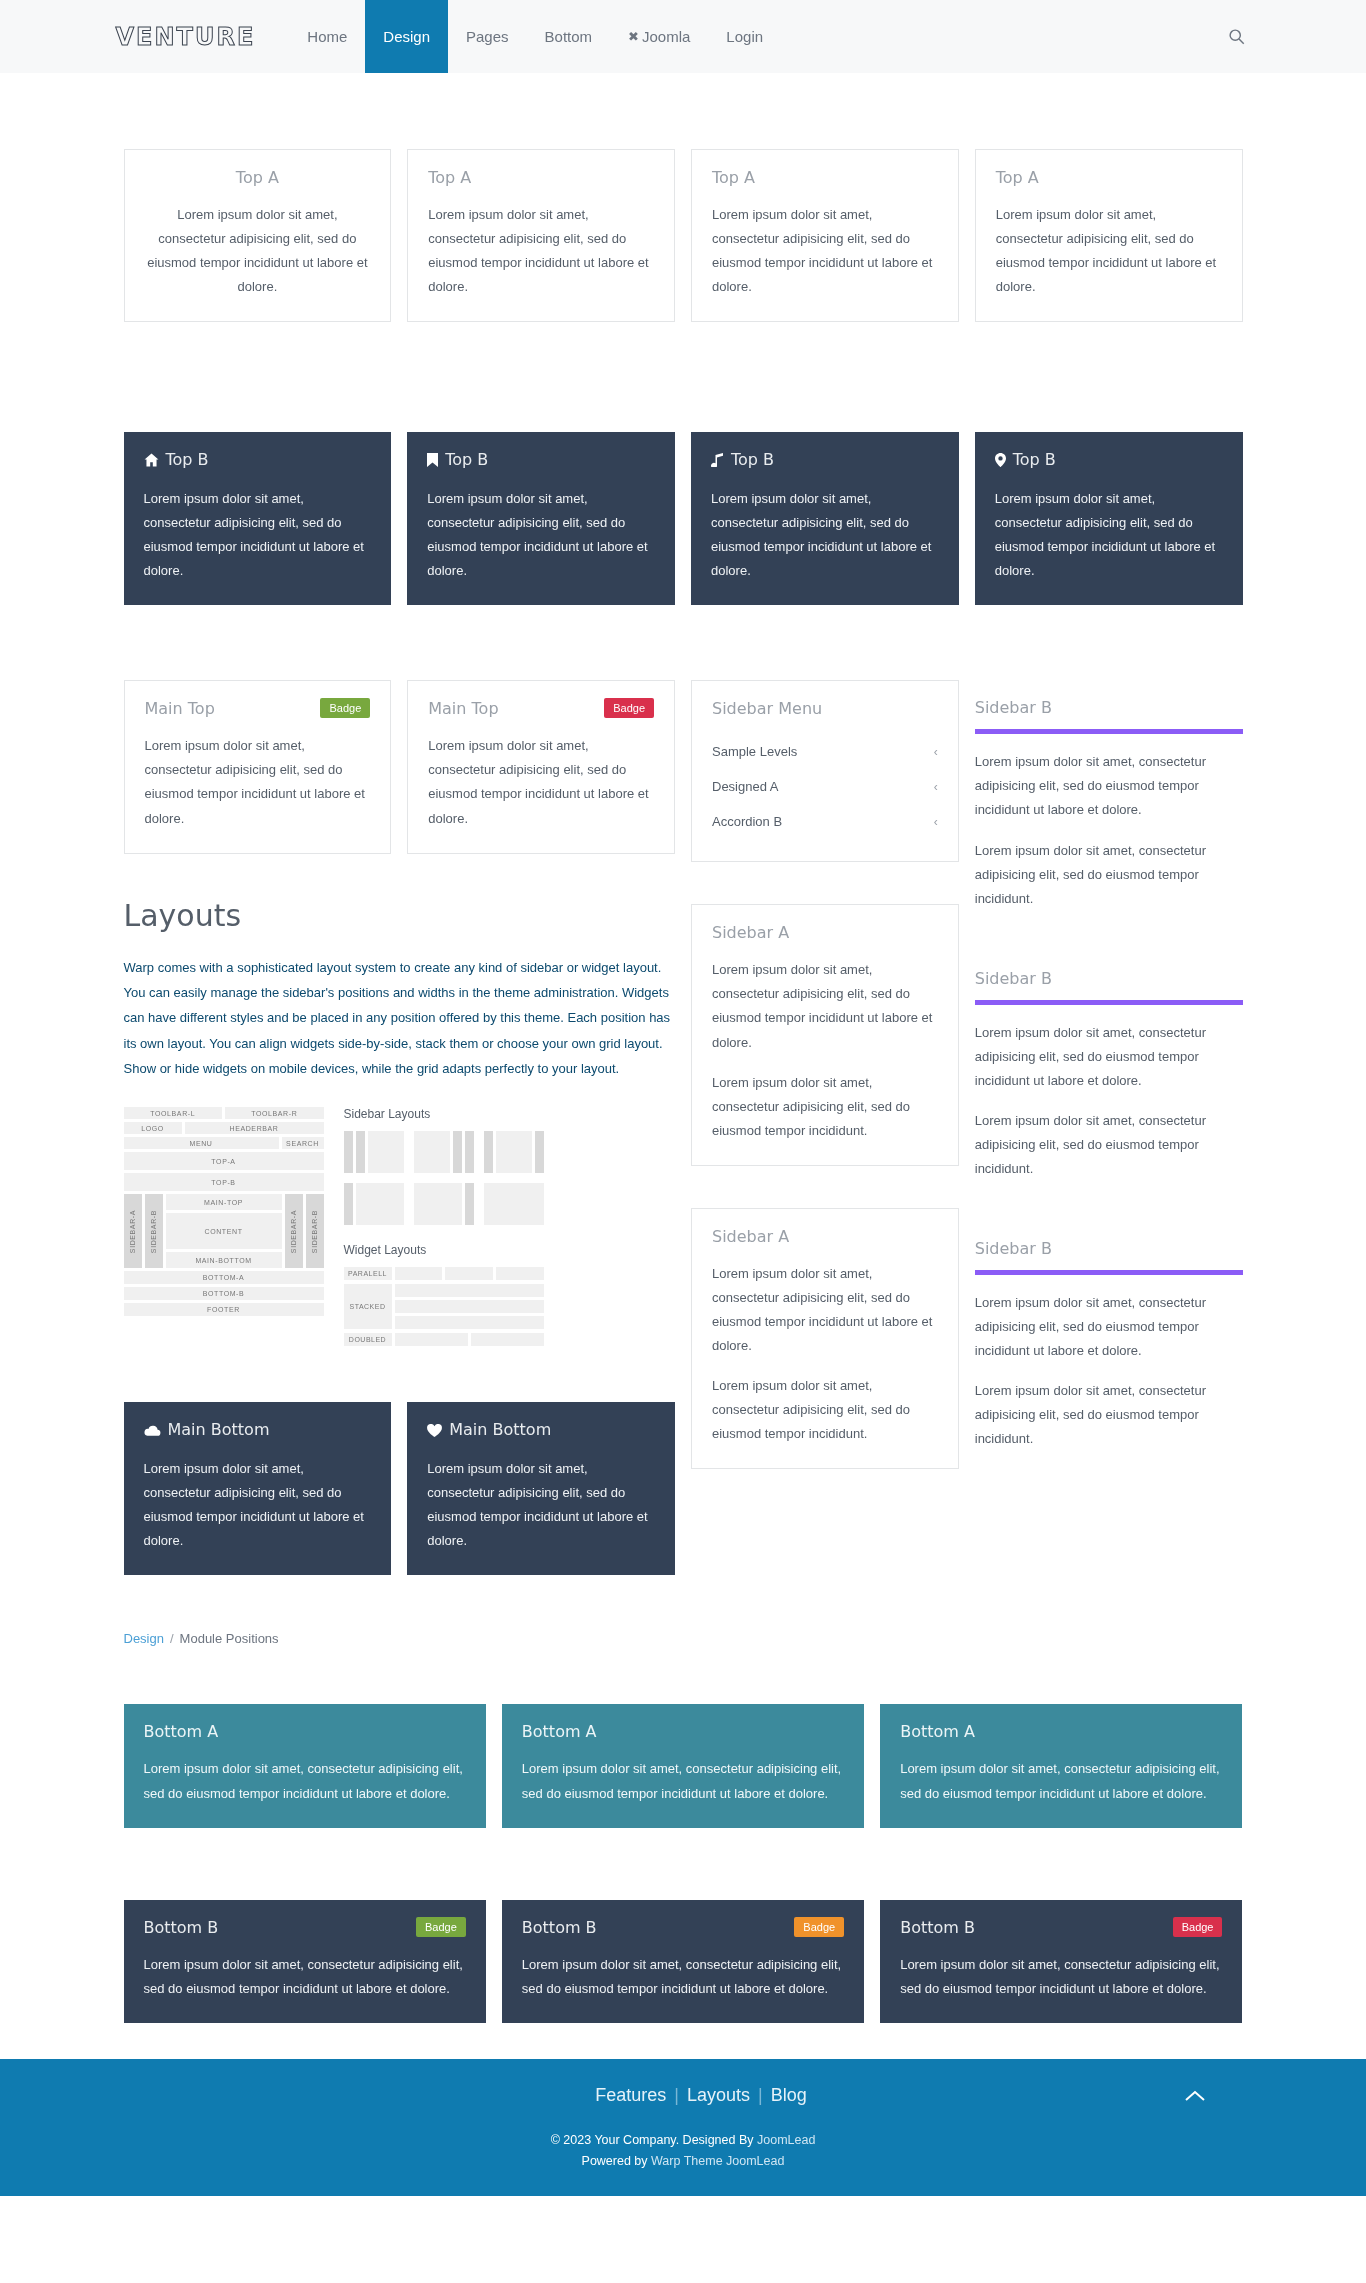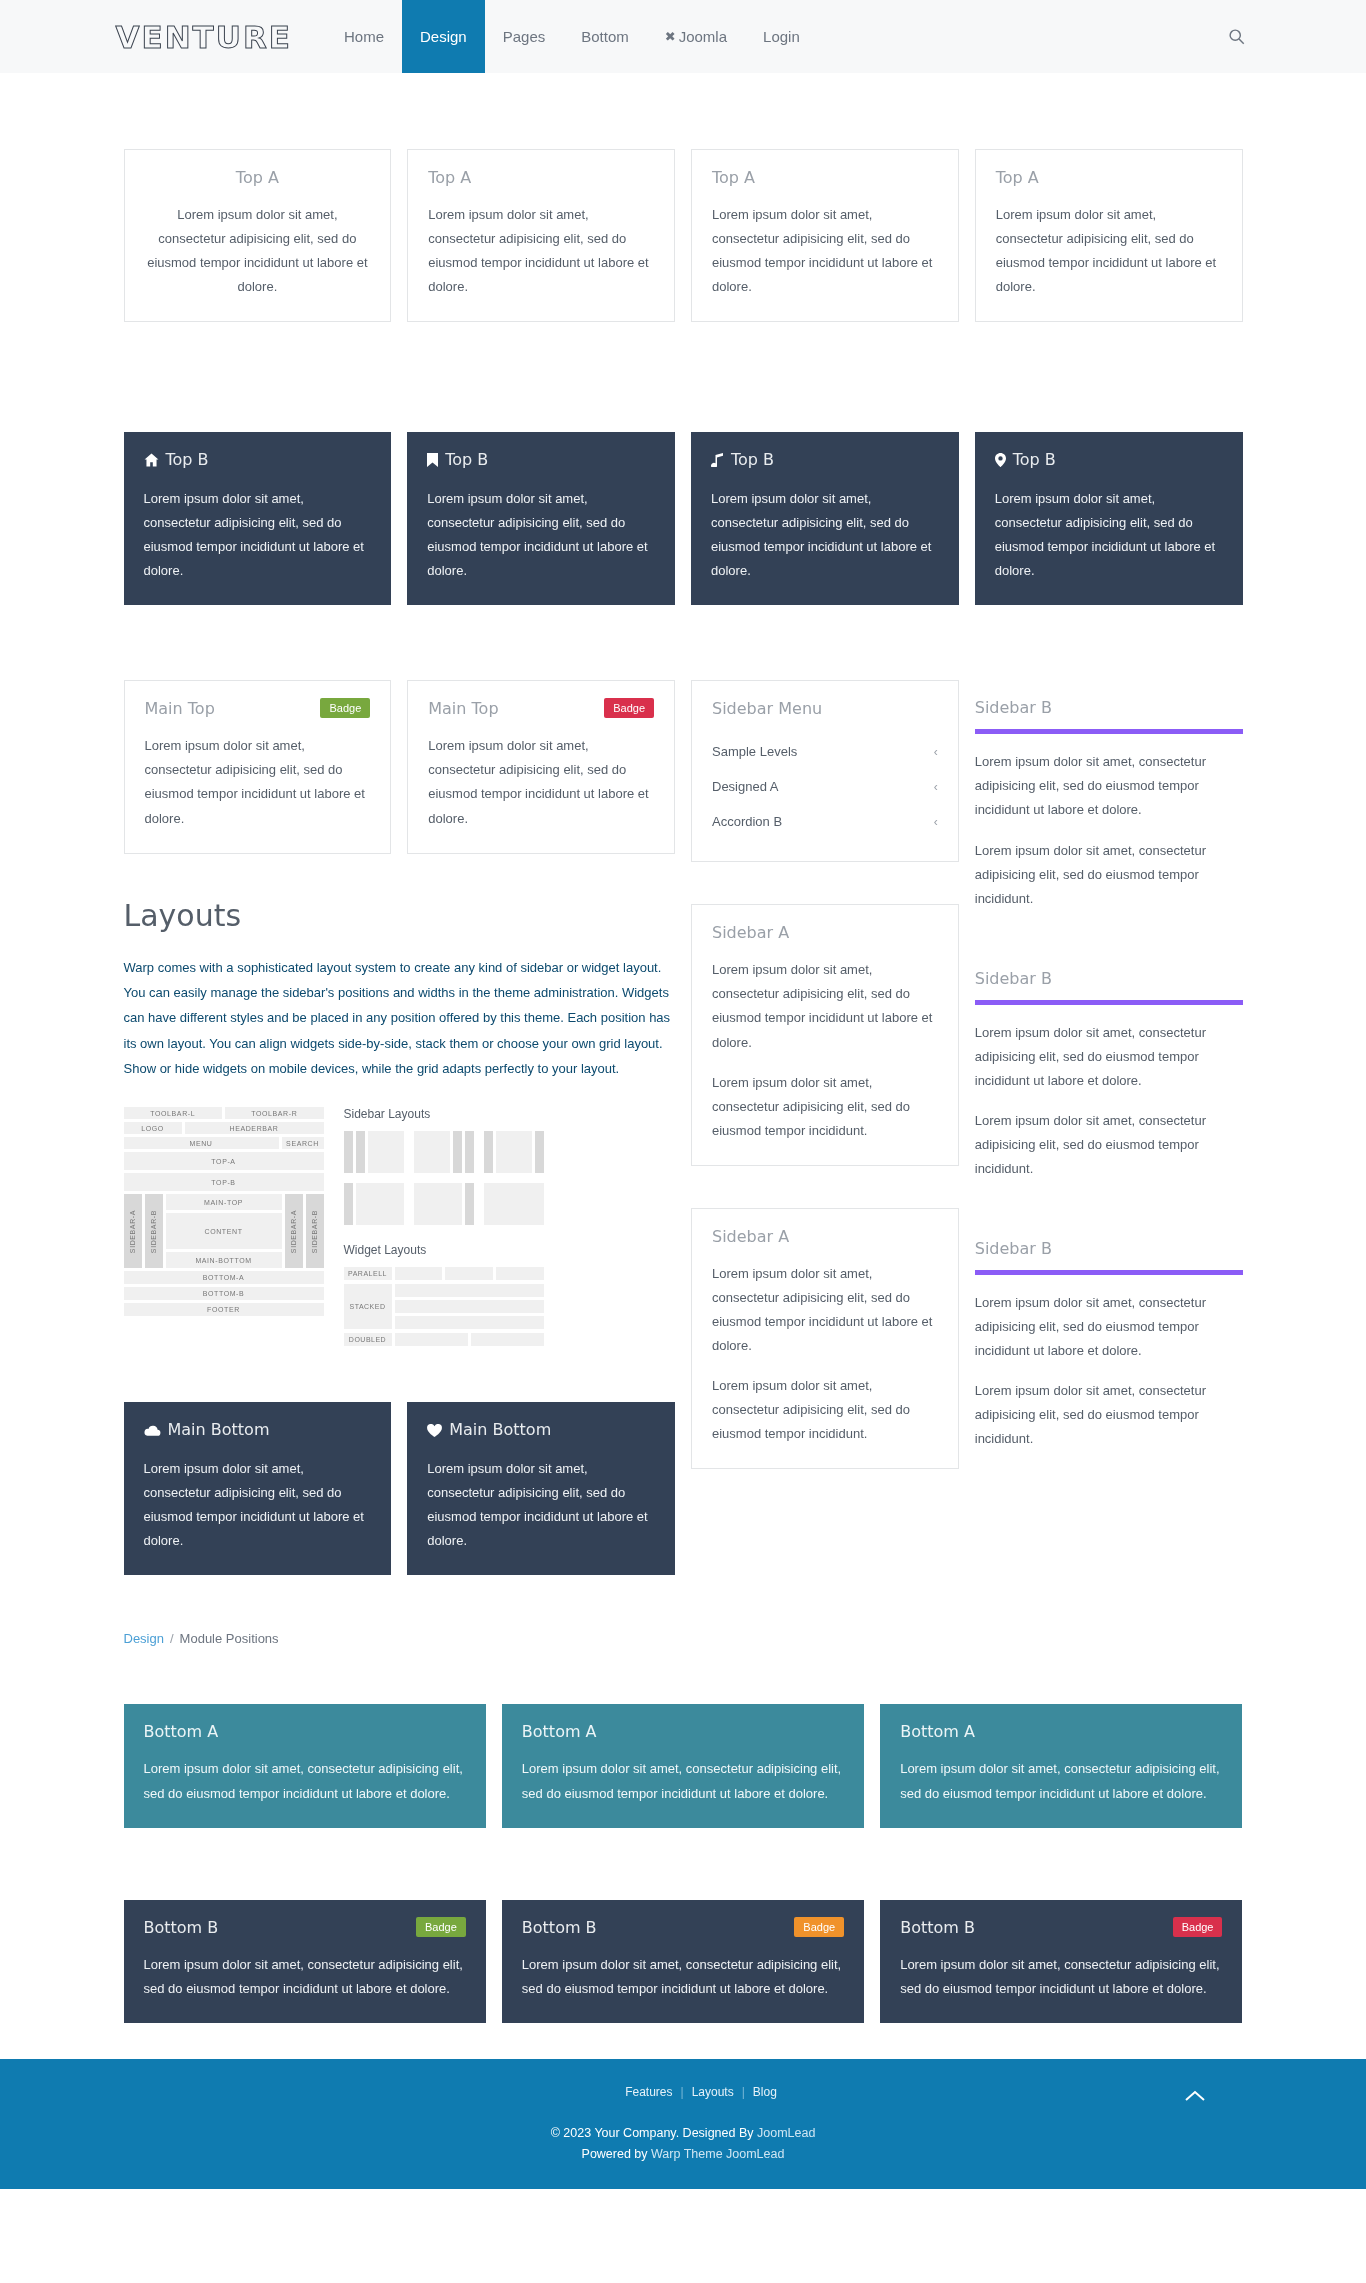--- a/index.html
+++ b/index.html
@@ -25,21 +25,21 @@
     width: 1135px;
     margin: 0 auto;
     display: flex;
     align-items: stretch;
     position: relative;
   }
   .logo {
     display:flex; align-items:center;
     padding-right: 34px;
     font-family: "DejaVu Sans", sans-serif;
-    font-size: 31px;
+    font-size: 24px;
     font-weight: 700;
     letter-spacing: 2px;
     color: #7f1d1d;
     -webkit-text-stroke: 1px #3c4450;
     -webkit-text-fill-color: transparent;
   }
   .mainnav { display:flex; align-items:stretch; }
   .mainnav a {
     display:flex; align-items:center;
     padding: 0 18px;
@@ -146,21 +146,21 @@
   
   .breadcrumb { font-size:13px; color:#6d7580; padding: 6px 0; }
   .breadcrumb a { color:#4b9fd5; text-decoration:none; }
   .breadcrumb .sep { margin:0 6px; color:#9aa0a8; }
 
   
   .footer {
     background:#0f7bb0; color:#fff; padding: 26px 0 24px 0;
     text-align:center; position:relative; margin-top: 36px;
   }
-  .footer-links { font-size:12px; margin-bottom: 24px; margin-left: 36px; }
+  .footer-links { font-size:18px; margin-bottom: 24px; margin-left: 36px; }
   .footer-links a { color:#e6f2f9; text-decoration:none; padding:0 8px; }
   .footer-links .sep { color:#79b7d6; }
   .footer-copy { font-size:12.5px; line-height:1.7; color:#fff; }
   .footer-copy a { color:#cfe6f3; text-decoration:none; }
   .totop {
     position:absolute; right:160px; top:26px;
     color:#fff; font-size:20px; cursor:pointer;
   }
 </style>
 </head>

